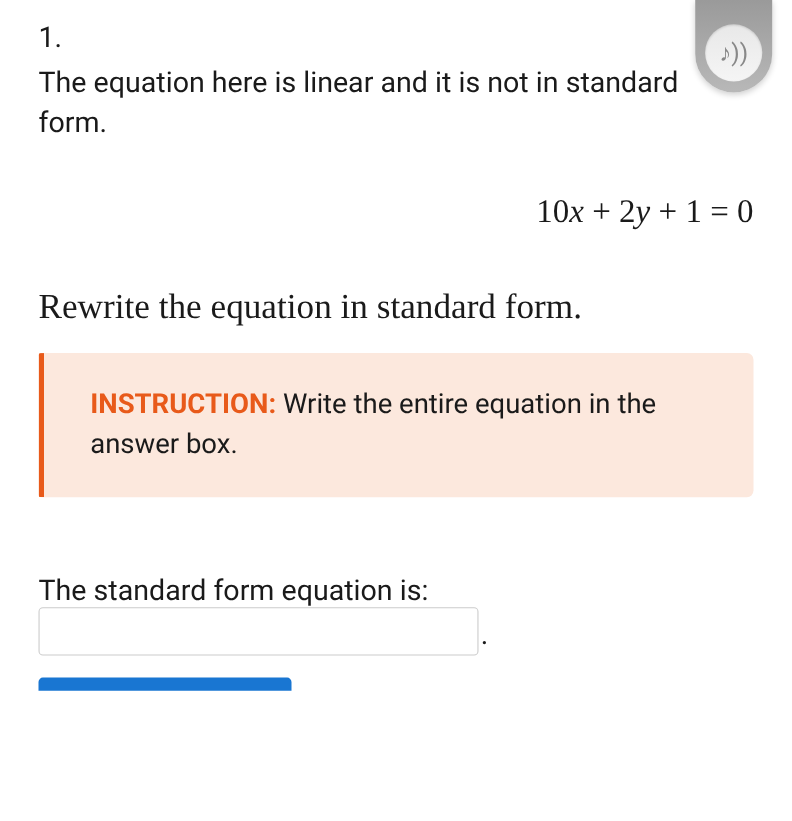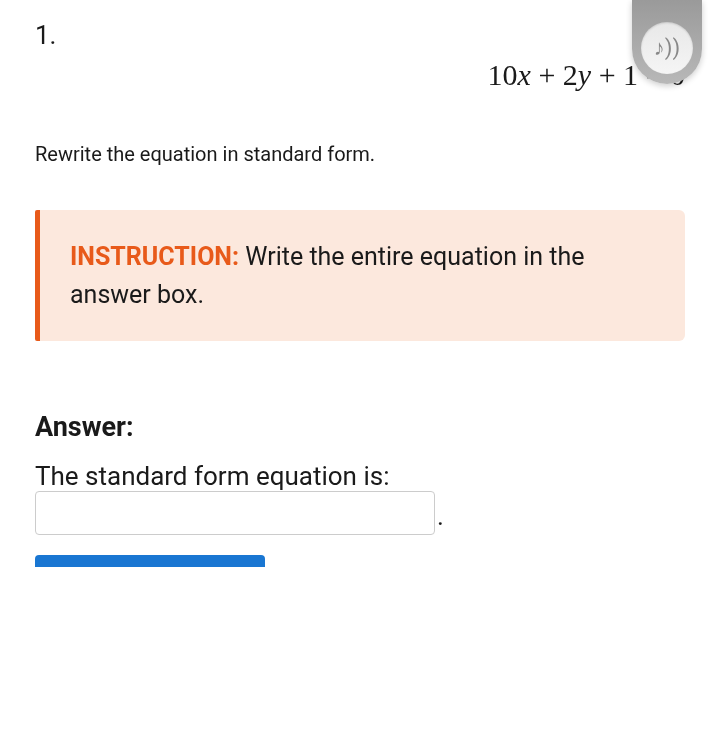--- a/index.html
+++ b/index.html
@@ -31,27 +31,28 @@
     .equation {
       font-family: 'Times New Roman', serif;
       font-size: 30px;
       text-align: right;
       margin-bottom: 50px;
     }
     .equation .var {
       font-style: italic;
     }
     .prompt {
-      font-size: 20px;
-      margin-bottom: 44px;
+      font-size: 32px;
+      margin-bottom: 24px;
+      font-family: Liberation Serif, serif;
     }
     .instruction-box {
       background: #fce8dd;
       border-left: 5px solid #e85a1a;
-      padding: 28px 30px;
+      padding: 28px 42px;
       margin-bottom: 70px;
       border-radius: 2px 6px 6px 2px;
     }
     .instruction-label {
       color: #e85a1a;
       font-weight: 700;
       font-size: 25px;
     }
     .instruction-text {
       font-size: 25px;
@@ -122,31 +123,31 @@
 <body>
 
 <div class="audio-widget">
   <div class="audio-inner">
     <span class="audio-icon">♪))</span>
   </div>
 </div>
 
 <div class="content">
   <div class="question-number">1.</div>
+  <div class="question-text">The equation here is linear and it is not in standard form.</div>
 
   <div class="equation">
     10<span class="var">x</span> + 2<span class="var">y</span> + 1 = 0
   </div>
 
   <div class="prompt">Rewrite the equation in standard form.</div>
 
   <div class="instruction-box">
     <span class="instruction-label">INSTRUCTION:</span><span class="instruction-text"> Write the entire equation in the answer box.</span>
   </div>
 
-  <div class="answer-label">Answer:</div>
   <div class="answer-text">The standard form equation is:</div>
   <div class="answer-row">
     <input type="text" class="answer-input" value="" style="">
     <span class="period">.</span>
   </div>
   <div class="submit-hint"></div>
 </div>
 
 </body></html>

